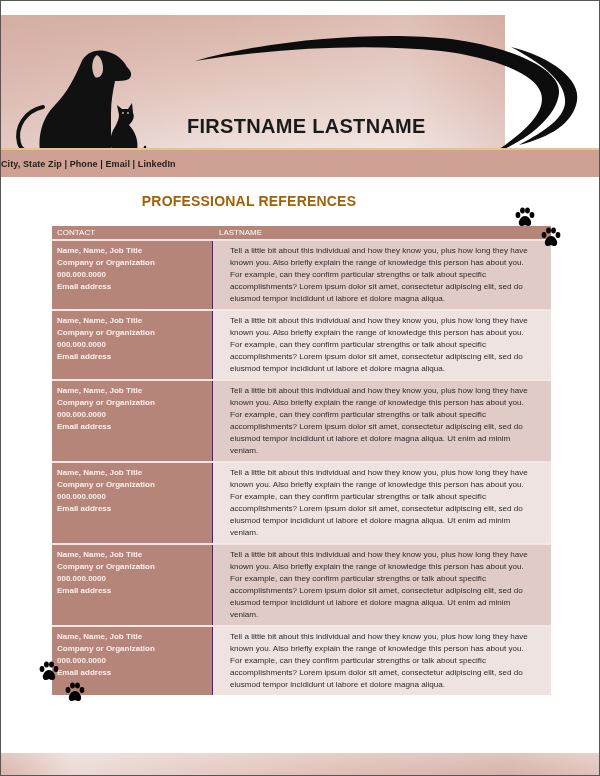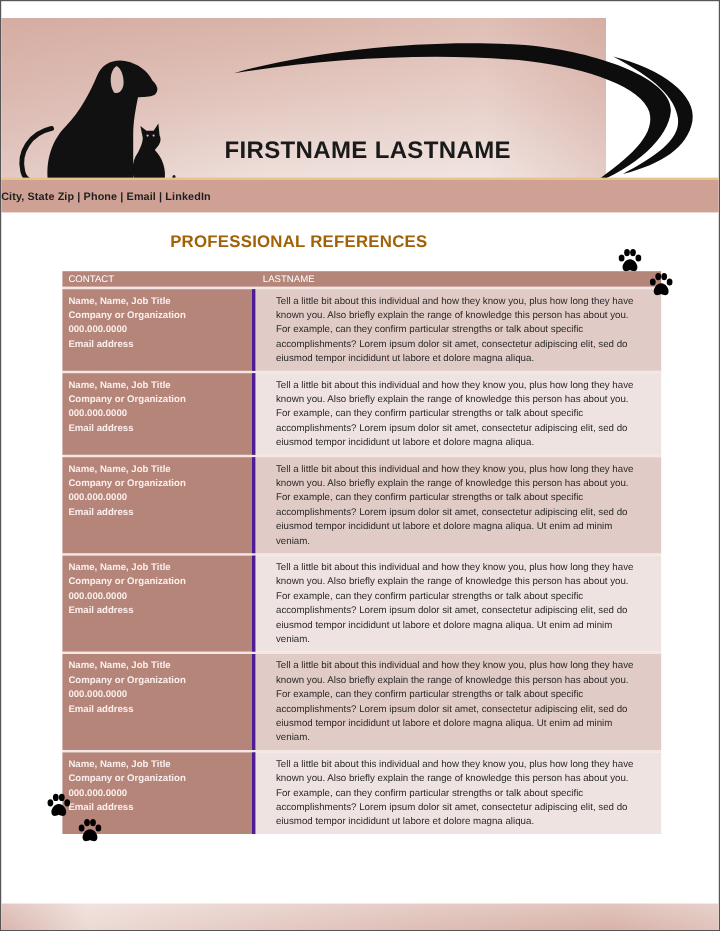--- a/index.html
+++ b/index.html
@@ -17,21 +17,21 @@
   .pets { position: absolute; left: 10px; top: 32px; width: 140px; height: 112px; }
   .swoosh { position: absolute; left: 190px; top: 14px; width: 390px; height: 128px; }
   .name { position: absolute; left: 186px; top: 100px; font-size: 20px; font-weight: bold; color: #1a1a1a; letter-spacing: 0.3px; }
   .section-title { position: absolute; left: 0; width: 496px; top: 192px; text-align: center; font-size: 14px; font-weight: bold; color: #a16207; letter-spacing: 0.2px; }
   .table { position: absolute; left: 51px; top: 225px; width: 499px; }
   .thead { display: flex; height: 13px; background: #b5857a; }
   .thead div { font-size: 8px; color: #fff; padding-left: 5px; line-height: 13px; }
   .thead .c1 { width: 161px; }
   .thead .c2 { flex: 1; padding-left: 6px; }
   .row { display: flex; border-top: 2px solid #f3e6e3; }
-  .row .c1 { width: 161px; background: #b5857a; padding: 4px 5px; color: #fbefec; font-size: 8px; font-weight: bold; line-height: 12px; border-right: 3px solid #4c1d95; }
+  .row .c1 { width: 161px; background: #b5857a; padding: 4px 5px; color: #fbefec; font-size: 8px; font-weight: bold; line-height: 12px; border-right: 1px solid #4c1d95; }
   .row .c2 { flex: 1; padding: 4px 17px; font-size: 8.1px; line-height: 12px; color: #2a2a2a; }
   .row.odd .c2 { background: #e1cbc7; }
   .row.even .c2 { background: #efe3e1; }
   .paw { position: absolute; width: 24px; height: 24px; }
   .footer { position: absolute; left: 0; top: 752px; width: 598px; height: 24px;
     background: linear-gradient(90deg, #d8b4ab 0%, #ecd9d3 12%, #e6cdc6 30%, #ddbcb3 60%, #d7b1a7 85%, #e0c2ba 100%); }
   .footer::after { content: ""; position: absolute; left: 0; top: 0; width: 100%; height: 100%;
     background: linear-gradient(180deg, rgba(255,255,255,0.25) 0%, rgba(255,255,255,0) 100%); }
 </style>
 </head>

